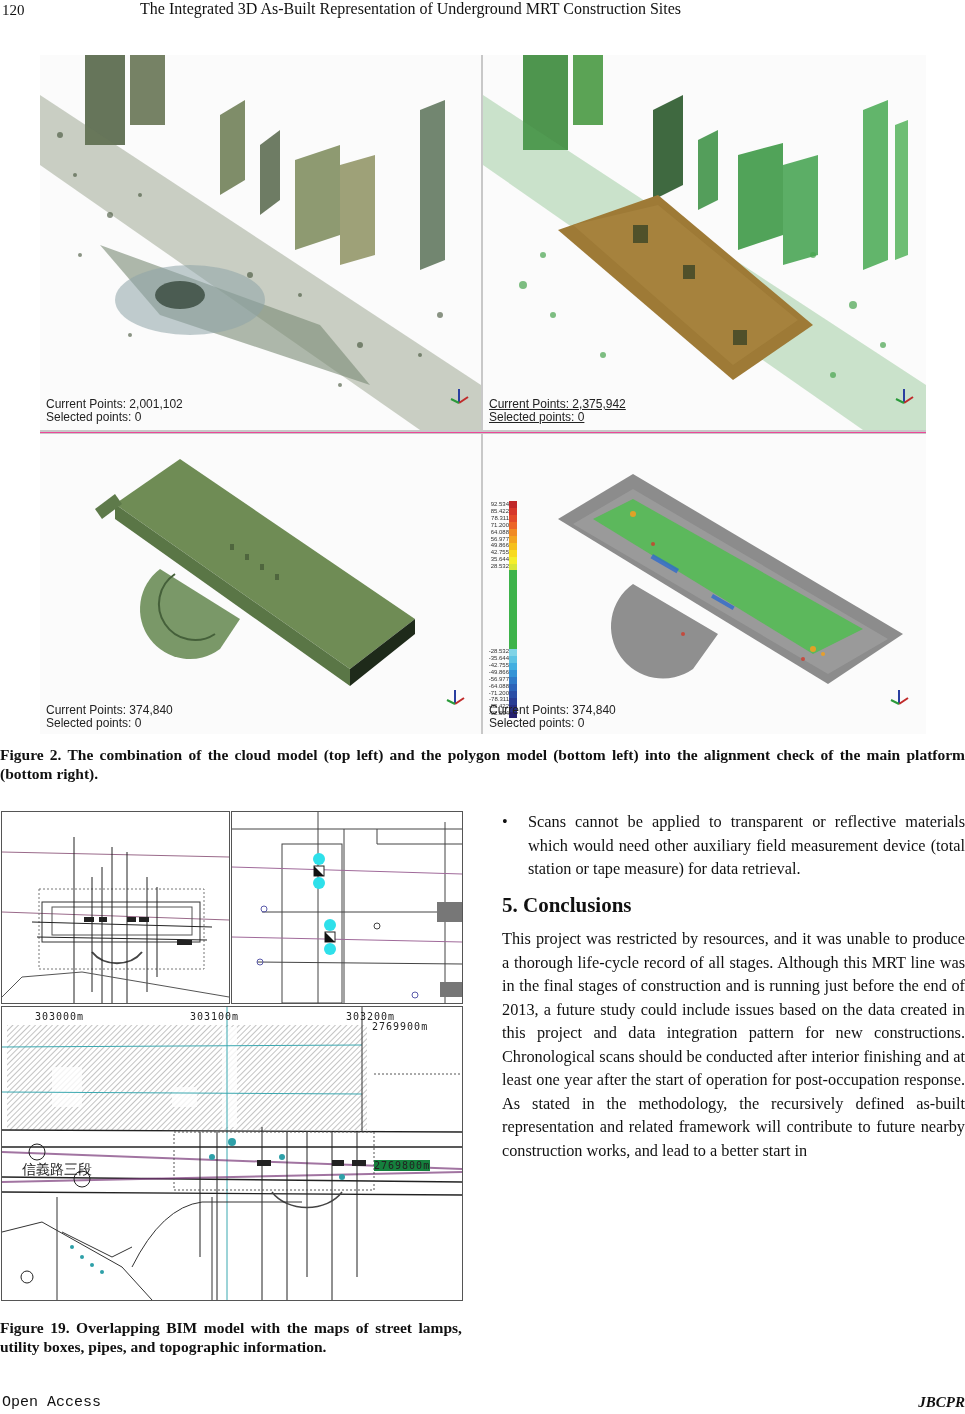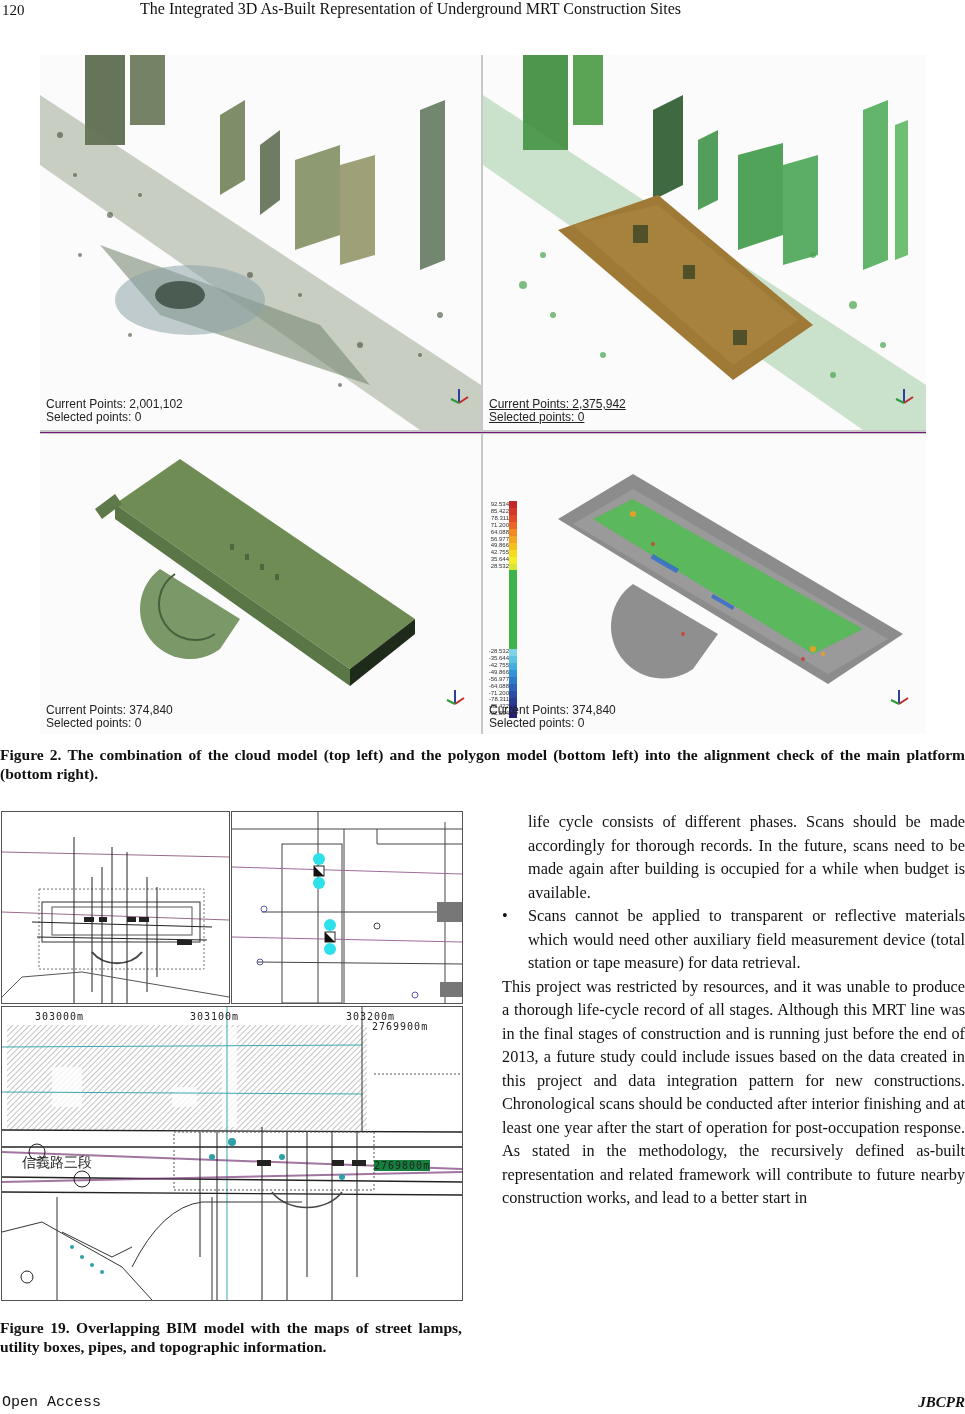--- a/index.html
+++ b/index.html
@@ -5,21 +5,21 @@
     html, body { margin: 0; padding: 0; background: #ffffff; }
     body { width: 965px; height: 1414px; position: relative; overflow: hidden;
            font-family: "Liberation Serif", serif; color: #111; }
     .abs { position: absolute; }
 
     
     .page-num { left: 2px; top: 2px; font-size: 15px; }
     .running-title { left: 140px; top: 0px; width: 790px; text-align: left; font-size: 16px; padding-left: 0; }
 
     
-    .fig12 { left: 40px; top: 55px; width: 886px; height: 678px; background: #701a75; }
+    .fig12 { left: 40px; top: 55px; width: 886px; height: 678px; background: #ec4899; }
     .panel { position: absolute; background: #fbfbfb; overflow: hidden; }
     .panel.tl { left: 0; top: 0; width: 441px; height: 375px; border-right: 2px solid #c8c8c8; border-bottom: 2px solid #c8c8c8; }
     .panel.tr { left: 443px; top: 0; width: 443px; height: 375px; border-bottom: 2px solid #c8c8c8; }
     .panel.bl { left: 0; top: 378px; width: 441px; height: 300px; border-right: 2px solid #c8c8c8; border-top: 1px solid #c8c8c8; }
     .panel.br { left: 443px; top: 378px; width: 443px; height: 300px; border-top: 1px solid #c8c8c8; }
     .panel svg.scene { position: absolute; left: 0; top: 0; }
     .pinfo { position: absolute; left: 6px; font-family: "Liberation Sans", sans-serif; font-size: 12px; line-height: 13px; color: #222; }
     .axes { position: absolute; width: 22px; height: 22px; }
 
     .colorbar { position: absolute; left: 26px; top: 67px; width: 8px; height: 217px; }
@@ -395,29 +395,29 @@
           <circle cx="25" cy="270" r="6"></circle>
         </g>
       <line x1="360" y1="0" x2="360" y2="125" stroke="#333"></line>
       <line x1="372" y1="67" x2="460" y2="67" stroke="#555" stroke-dasharray="2,2"></line>
     </svg>
     <div class="maplabel" style="left:33px; top:4px;text-align:center;">303000m</div>
     <div class="maplabel" style="left:188px; top:4px;">303100m</div>
     <div class="maplabel" style="left:344px; top:4px;">303200m</div>
     <div class="maplabel" style="left:370px; top:14px;">2769900m</div>
     <div class="maplabel" style="left:372px; top:153px; background:#15803d;">2769800m</div>
-    <div class="maplabel" style="left:20px; top:147px; font-family:'DejaVu Sans', sans-serif; font-size:14px; letter-spacing:0;">信義路三段</div>
+    <div class="maplabel" style="left:20px; top:154px; font-family:'DejaVu Sans', sans-serif; font-size:14px; letter-spacing:0;">信義路三段</div>
   </div>
 </div>
 
 <div class="abs cap13">Figure 19. Overlapping BIM model with the maps of street lamps, utility boxes, pipes, and topographic information.</div>
 
 <div class="abs col">
-  <p class="cont">life cycle consists of different phases. Scans should be made accordingly for thorough records. In the future, scans need to be made again after building is occupied for a while when budget is available.</p>
   <div class="bullet">
     <span class="dot">•</span>
     <span class="btxt">Scans cannot be applied to transparent or reflective materials which would need other auxiliary field measurement device (total station or tape measure) for data retrieval.</span>
   </div>
+  <div class="section-h">5. Conclusions</div>
   <p>This project was restricted by resources, and it was unable to produce a thorough life-cycle record of all stages. Although this MRT line was in the final stages of construction and is running just before the end of 2013, a future study could include issues based on the data created in this project and data integration pattern for new constructions. Chronological scans should be conducted after interior finishing and at least one year after the start of operation for post-occupation response. As stated in the methodology, the recursively defined as-built representation and related framework will contribute to future nearby construction works, and lead to a better start in</p>
 </div>
 
 <div class="abs footer-left">Open  Access</div>
 <div class="abs footer-right">JBCPR</div>
 
 </body></html>

